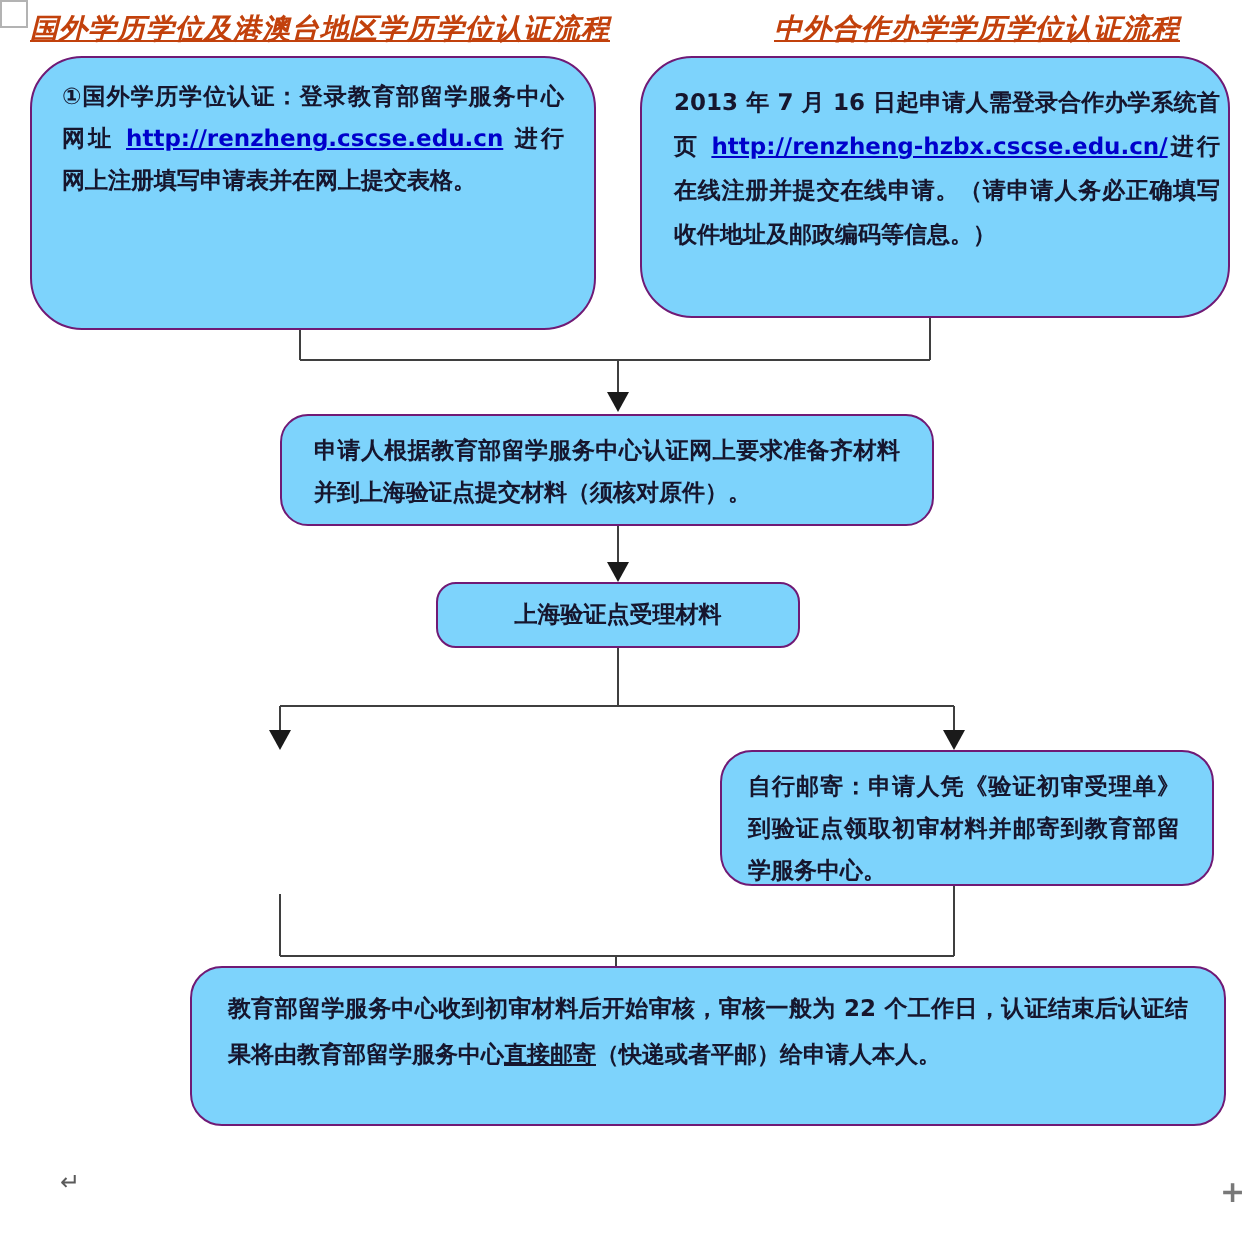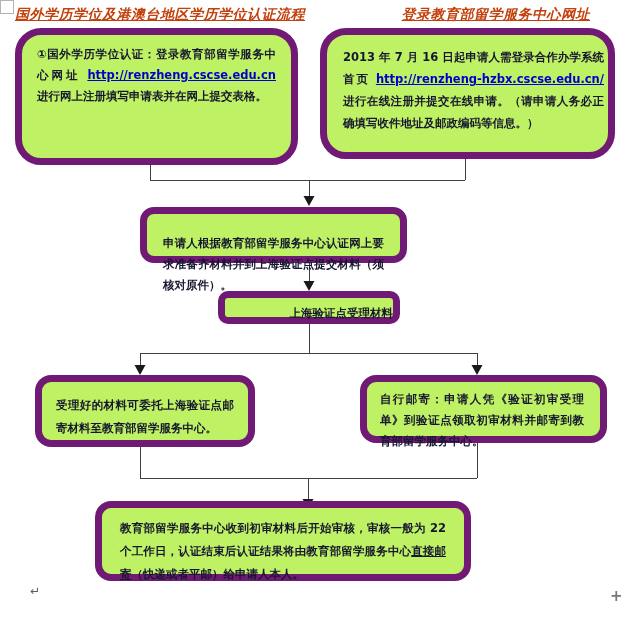--- a/index.html
+++ b/index.html
@@ -12,33 +12,33 @@
   .connectors line{stroke:#3f3f3f;stroke-width:1;shape-rendering:crispEdges;}
   .connectors polygon{fill:#1a1a1a;}
   .title{
     position:absolute;text-align:right;
     font-weight:bold;font-style:italic;text-decoration:underline;
     font-size:14px;color:#c2410c;letter-spacing:0.5px;white-space:nowrap;
   }
   .title-left{left:15px;top:6px;width:285px;}
   .title-right{left:330px;top:6px;width:260px;}
   .shape{
-    position:absolute;box-sizing:border-box;background:#bef264;
-    border:7px solid #701a75;font-size:11.5px;font-weight:600;
+    position:absolute;box-sizing:border-box;background:#7dd3fc;
+    border:1px solid #701a75;font-size:11.5px;font-weight:600;
     text-align:justify;color:#16162e;
   }
   .shape p{margin:0;}
   .link{color:#0000cc;text-decoration:underline;cursor:pointer;font-weight:600;}
   .box-foreign{left:15px;top:28px;width:283px;height:137px;border-radius:26px;padding:9px 15px 0 15px;line-height:21px;}
   .box-joint{left:320px;top:28px;width:295px;height:131px;border-radius:26px;padding:11px 4px 0 16px;line-height:22px;}
-  .box-prepare{left:140px;top:207px;width:267px;height:56px;border-radius:14px;padding:19px 16px 0 16px;line-height:21px;}
-  .box-accept{left:218px;top:291px;width:182px;height:33px;border-radius:10px;text-align:right;line-height:31px;}
+  .box-prepare{left:140px;top:207px;width:327px;height:56px;border-radius:14px;padding:7px 16px 0 16px;line-height:21px;}
+  .box-accept{left:218px;top:291px;width:182px;height:33px;border-radius:10px;text-align:center;line-height:31px;}
   .box-entrust{left:35px;top:375px;width:220px;height:72px;border-radius:16px;padding:12px 14px 0 14px;line-height:23px;}
   .box-selfmail{left:360px;top:375px;width:247px;height:68px;border-radius:16px;padding:7px 16px 0 13px;line-height:21px;}
-  .box-result{left:95px;top:501px;width:376px;height:80px;border-radius:16px;padding:9px 18px 0 18px;line-height:23px;}
+  .box-result{left:95px;top:483px;width:518px;height:80px;border-radius:16px;padding:9px 18px 0 18px;line-height:23px;}
   .emph{text-decoration:underline;}
   .table-handle{
     position:absolute;left:0;top:0;width:12px;height:12px;
     border:1px solid #b3b3b3;background:transparent;
   }
   .pilcrow{position:absolute;left:30px;top:584px;font-size:12px;color:#5a5a5a;font-weight:normal;}
   .plus-handle{position:absolute;left:610px;top:589px;font-size:15px;color:#787878;font-weight:bold;line-height:14px;}
 </style>
 </head>
 <body>
@@ -67,41 +67,38 @@
     <line x1="140" y1="447" x2="140" y2="478"></line>
     <line x1="477" y1="443" x2="477" y2="478"></line>
     <line x1="140" y1="478" x2="477" y2="478"></line>
     <line x1="308" y1="478" x2="308" y2="500"></line>
     <polygon points="302.5,499 313.5,499 308,509"></polygon>
   </svg>
 
   <div class="table-handle"></div>
 
   <div class="title title-left">国外学历学位及港澳台地区学历学位认证流程</div>
-  <div class="title title-right">登录教育部留学服务中心网址</div>
+  <div class="title title-right">中外合作办学学历学位认证流程</div>
 
   <div class="shape box-foreign">
     <p><span>①国外学历学位认证：登录教育部留学服务中心网址 </span><a class="link">http://renzheng.cscse.edu.cn</a><span> 进行网上注册填写申请表并在网上提交表格。</span></p>
   </div>
 
   <div class="shape box-joint">
     <p><span>2013 年 7 月 16 日起申请人需登录合作办学系统首页 </span><a class="link">http://renzheng-hzbx.cscse.edu.cn/</a><span>进行在线注册并提交在线申请。（请申请人务必正确填写收件地址及邮政编码等信息。）</span></p>
   </div>
 
   <div class="shape box-prepare">
     <p>申请人根据教育部留学服务中心认证网上要求准备齐材料并到上海验证点提交材料（须核对原件）。</p>
   </div>
 
   <div class="shape box-accept">
     <span>上海验证点受理材料</span>
   </div>
 
-  <div class="shape box-entrust">
-    <p>受理好的材料可委托上海验证点邮寄材料至教育部留学服务中心。</p>
-  </div>
 
   <div class="shape box-selfmail">
     <p>自行邮寄：申请人凭《验证初审受理单》到验证点领取初审材料并邮寄到教育部留学服务中心。</p>
   </div>
 
   <div class="shape box-result">
     <p><span>教育部留学服务中心收到初审材料后开始审核，审核一般为 22 个工作日，认证结束后认证结果将由教育部留学服务中心</span><span class="emph">直接邮寄</span><span>（快递或者平邮）给申请人本人。</span></p>
   </div>
 
   <div class="pilcrow">↵</div>

